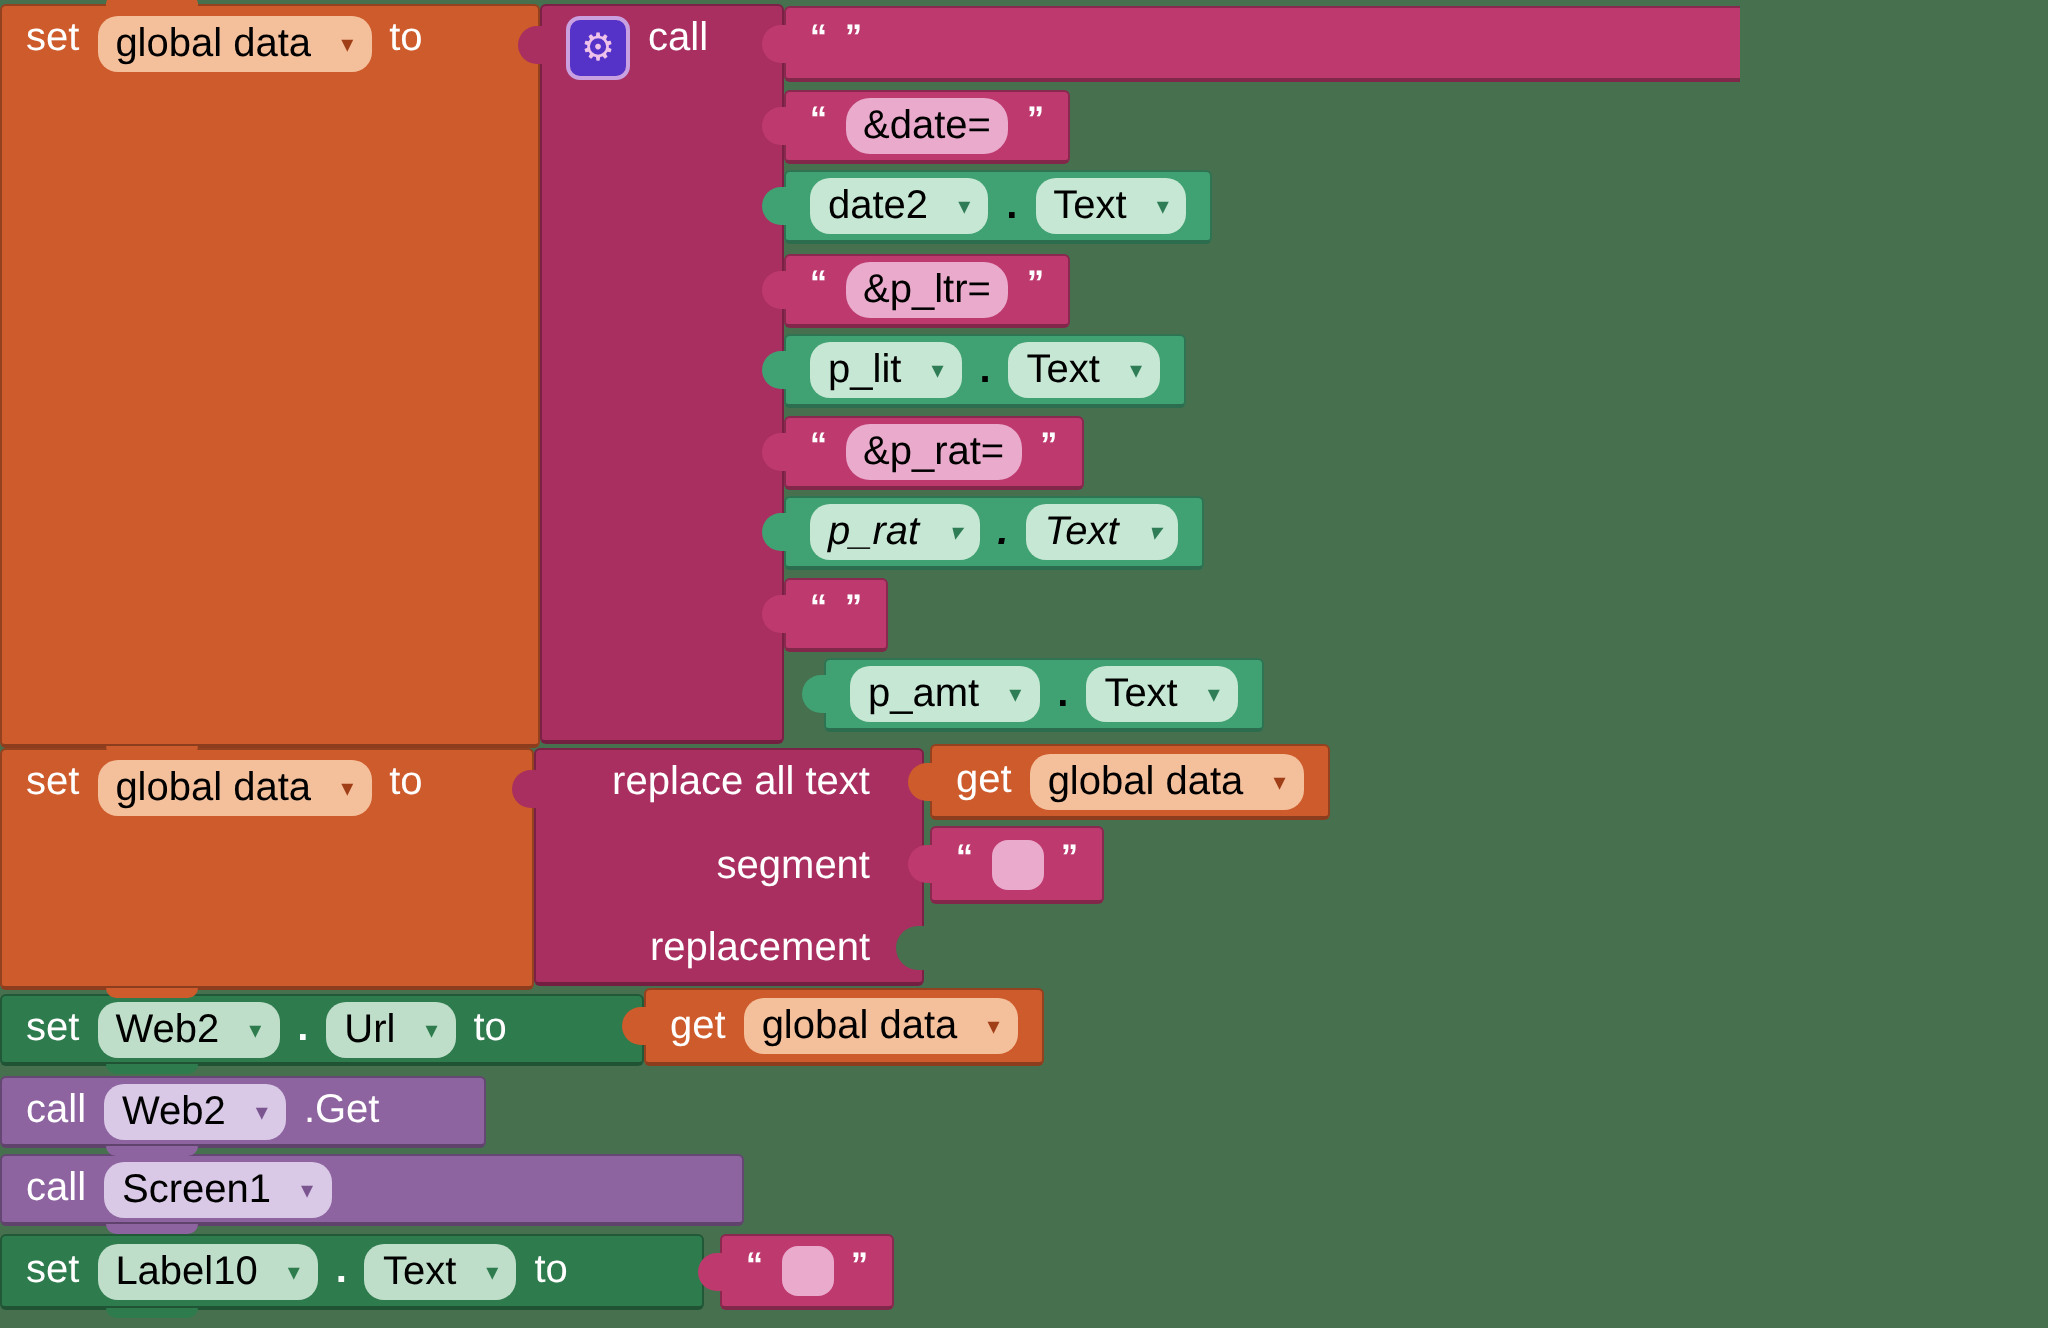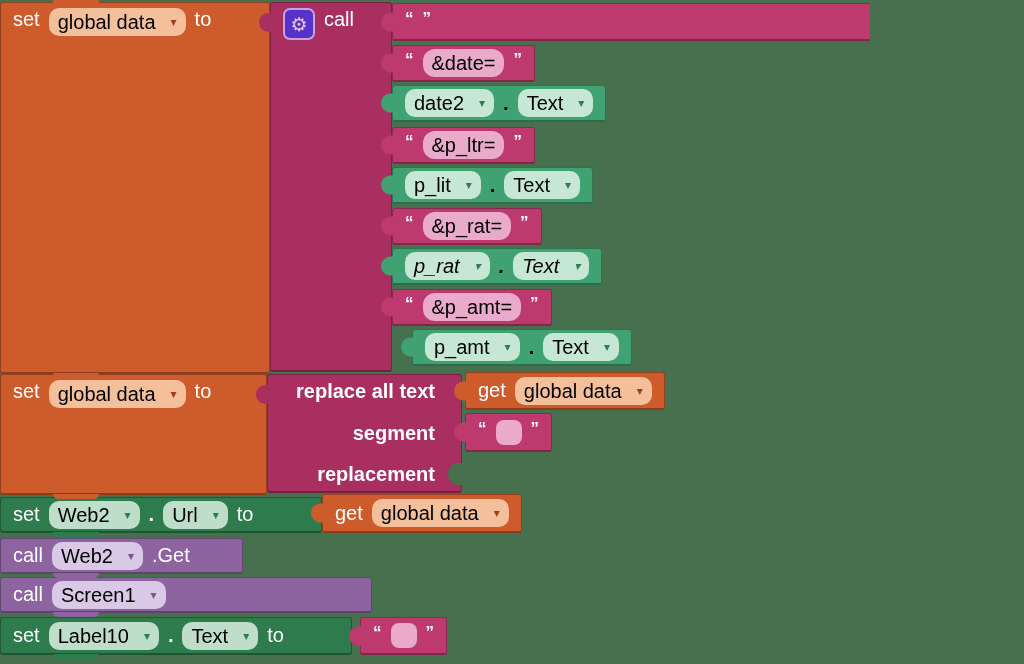--- a/index.html
+++ b/index.html
@@ -94,21 +94,21 @@
   .socket-hole {
     position:absolute; right:-1px;
     width:14px; height:22px;
     background:#47704E;
     border-radius:12px 0 0 12px;
     z-index:6;
   }
 
   
   .repl-col { flex-direction:column; align-items:flex-end; justify-content:flex-start; padding:0 26px 0 12px; }
-  .repl-col .rrow { height:40px; display:flex; align-items:center;font-weight:bold; }
+  .repl-col .rrow { height:40px; display:flex; align-items:center; }
 </style>
 </head>
 <body>
 
 <div id="workspace">
 
   <div class="blk orange top-align" style="left:0; top:2; top:2px; width:270px; height:372px;">
     <span class="bump-top"></span>
     <span class="bump-bottom"></span>
     <span>set</span>
@@ -193,23 +193,20 @@
     <span class="dot-b">.</span>
     <span class="field f-mint">
       <span>Text</span>
       <span class="arr arr-green">▾</span>
     </span>
   </div>
 
   <div class="blk crimson" style="left:392px; top:289px; height:37px;">
     <span class="ltab"></span>
     <span class="quote">“</span>
-    <span class="field f-pink">
-      <span>&amp;p_amt=</span>
-    </span>
     <span class="quote">”</span>
   </div>
 
   <div class="blk green" style="left:412px; top:329px; height:37px;">
     <span class="ltab"></span>
     <span class="field f-mint">
       <span>p_amt</span>
       <span class="arr arr-green">▾</span>
     </span>
     <span class="dot-b">.</span>

